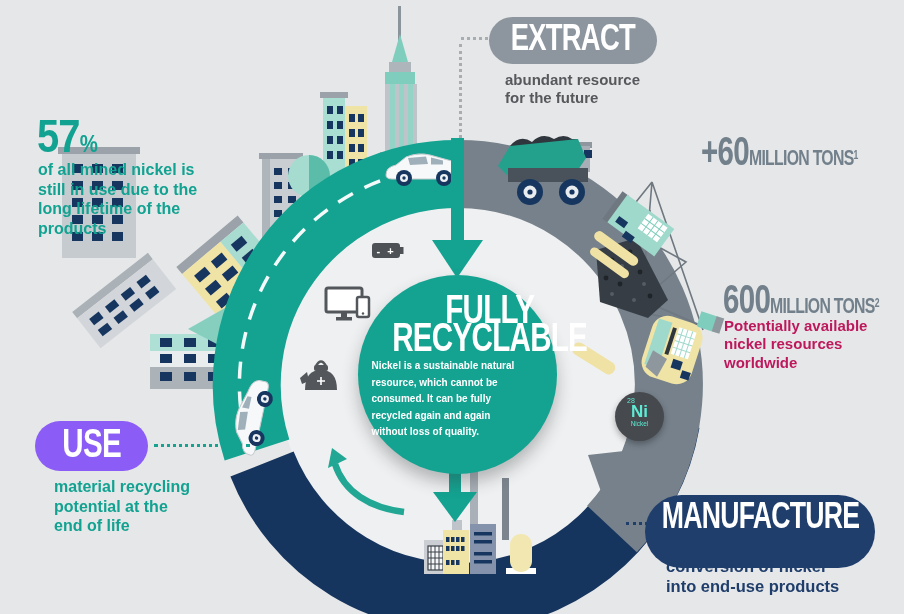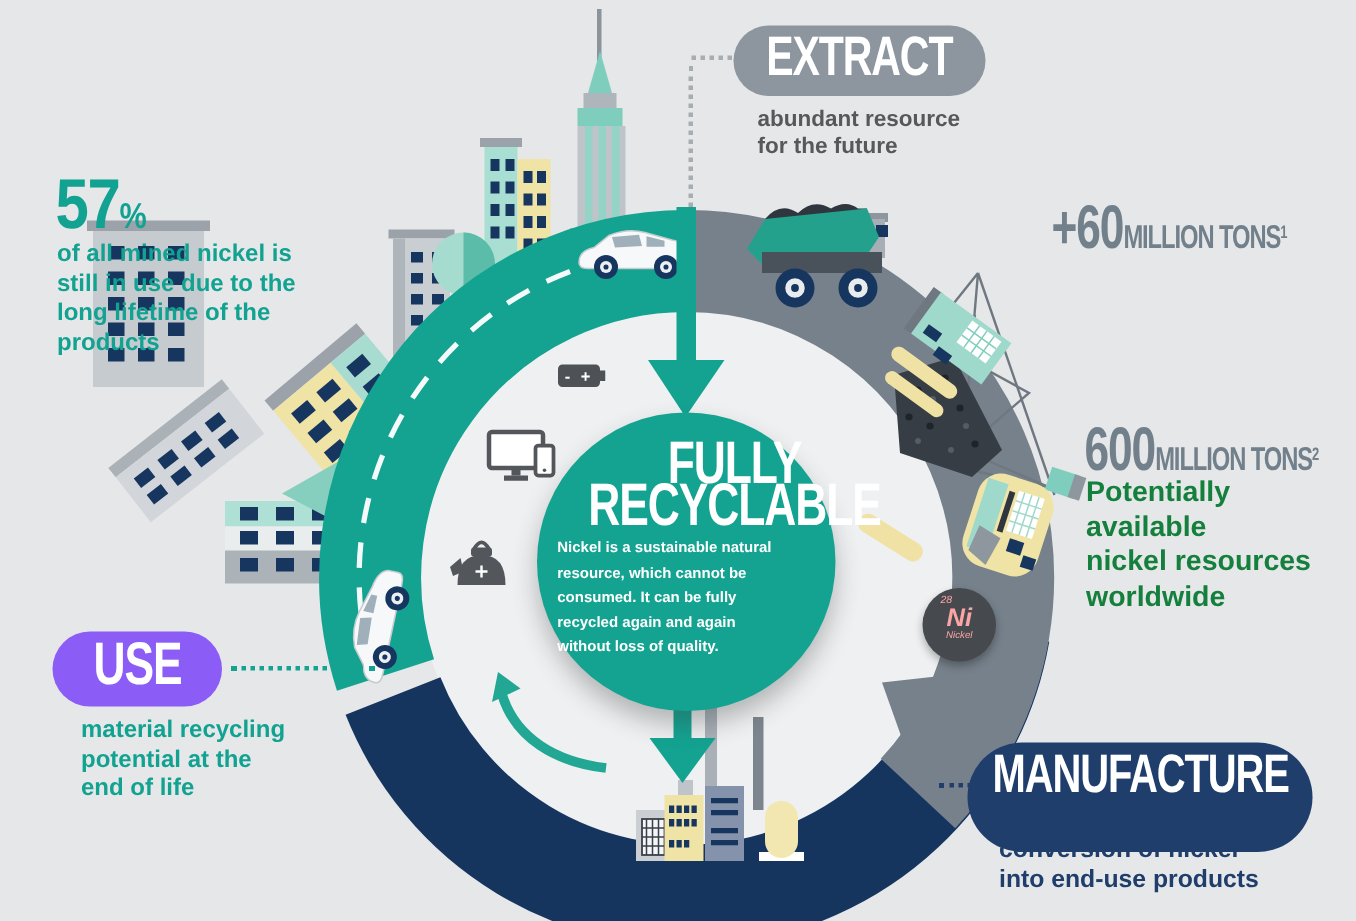--- a/index.html
+++ b/index.html
@@ -18,21 +18,21 @@
   .dot-h{height:0;border-top:3px dotted #A8ADB2;}
   .dot-v{width:0;border-left:3px dotted #A8ADB2;}
   .teal-dots{border-top:3px dotted #14A391;}
   .navy-dots{border-top:3px dotted #1F3E6C;}
   .center-circle{left:358px;top:275px;width:199px;height:199px;border-radius:50%;
         background:#14A391;box-shadow:0 9px 16px rgba(50,55,60,.32);color:#fff;text-align:center;}
   .center-title{margin-top:20px;font-weight:bold;font-size:40px;line-height:28px;}
   .center-body{width:172px;margin:7px auto 0;text-align:left;font-weight:bold;
         font-size:10px;line-height:16.5px;}
   .ni-badge{left:615px;top:392px;width:49px;height:49px;border-radius:50%;background:#46494D;
-        color:#fca5a5;text-align:center;box-shadow:0 3px 6px rgba(0,0,0,.3);font-style:italic;}
+        color:#5eead4;text-align:center;box-shadow:0 3px 6px rgba(0,0,0,.3);}
 </style>
 </head>
 <body>
 
 <div class="stage">
 
 <svg width="904" height="614" viewBox="0 0 904 614">
   <defs>
     <g id="car">
       <path d="M2,24 Q2,16 12,14 L22,6 Q34,1 46,4 L64,9 Q76,11 77,18 L77,24 Q77,28 70,28 L8,28 Q2,28 2,24 Z" fill="#F7F8F9" stroke="#C6CBCF" stroke-width="1"></path>
@@ -339,21 +339,21 @@
 <div class="abs desc pre" style="left:505px;top:71px;font-size:15px;color:#57585C;">abundant resource
 for the future</div>
 
 <div class="abs" style="left:701px;top:128px;color:#72808C;font-weight:bold;">
   <span class="cond"><span style="font-size:41px;">+60</span><span style="font-size:22px;">MILLION TONS</span><sup style="font-size:12px;">1</sup></span>
 </div>
 
 <div class="abs" style="left:723px;top:276px;color:#72808C;font-weight:bold;">
   <span class="cond"><span style="font-size:41px;">600</span><span style="font-size:22px;">MILLION TONS</span><sup style="font-size:12px;">2</sup></span>
 </div>
-<div class="abs desc pre" style="left:724px;top:317px;font-size:19px;color:#15803d;">Potentially available
+<div class="abs desc pre" style="left:724px;top:317px;font-size:15px;color:#be185d;">Potentially available
 nickel resources
 worldwide</div>
 
 <div class="abs" style="left:37px;top:108px;color:#12A291;font-weight:bold;">
   <span class="cond" style="transform:scaleX(.85);"><span style="font-size:47px;">57</span><span style="font-size:24px;">%</span></span>
 </div>
 <div class="abs desc pre" style="left:38px;top:160px;font-size:16px;color:#12A291;">of all mined nickel is
 still in use due to the
 long lifetime of the
 products</div>

